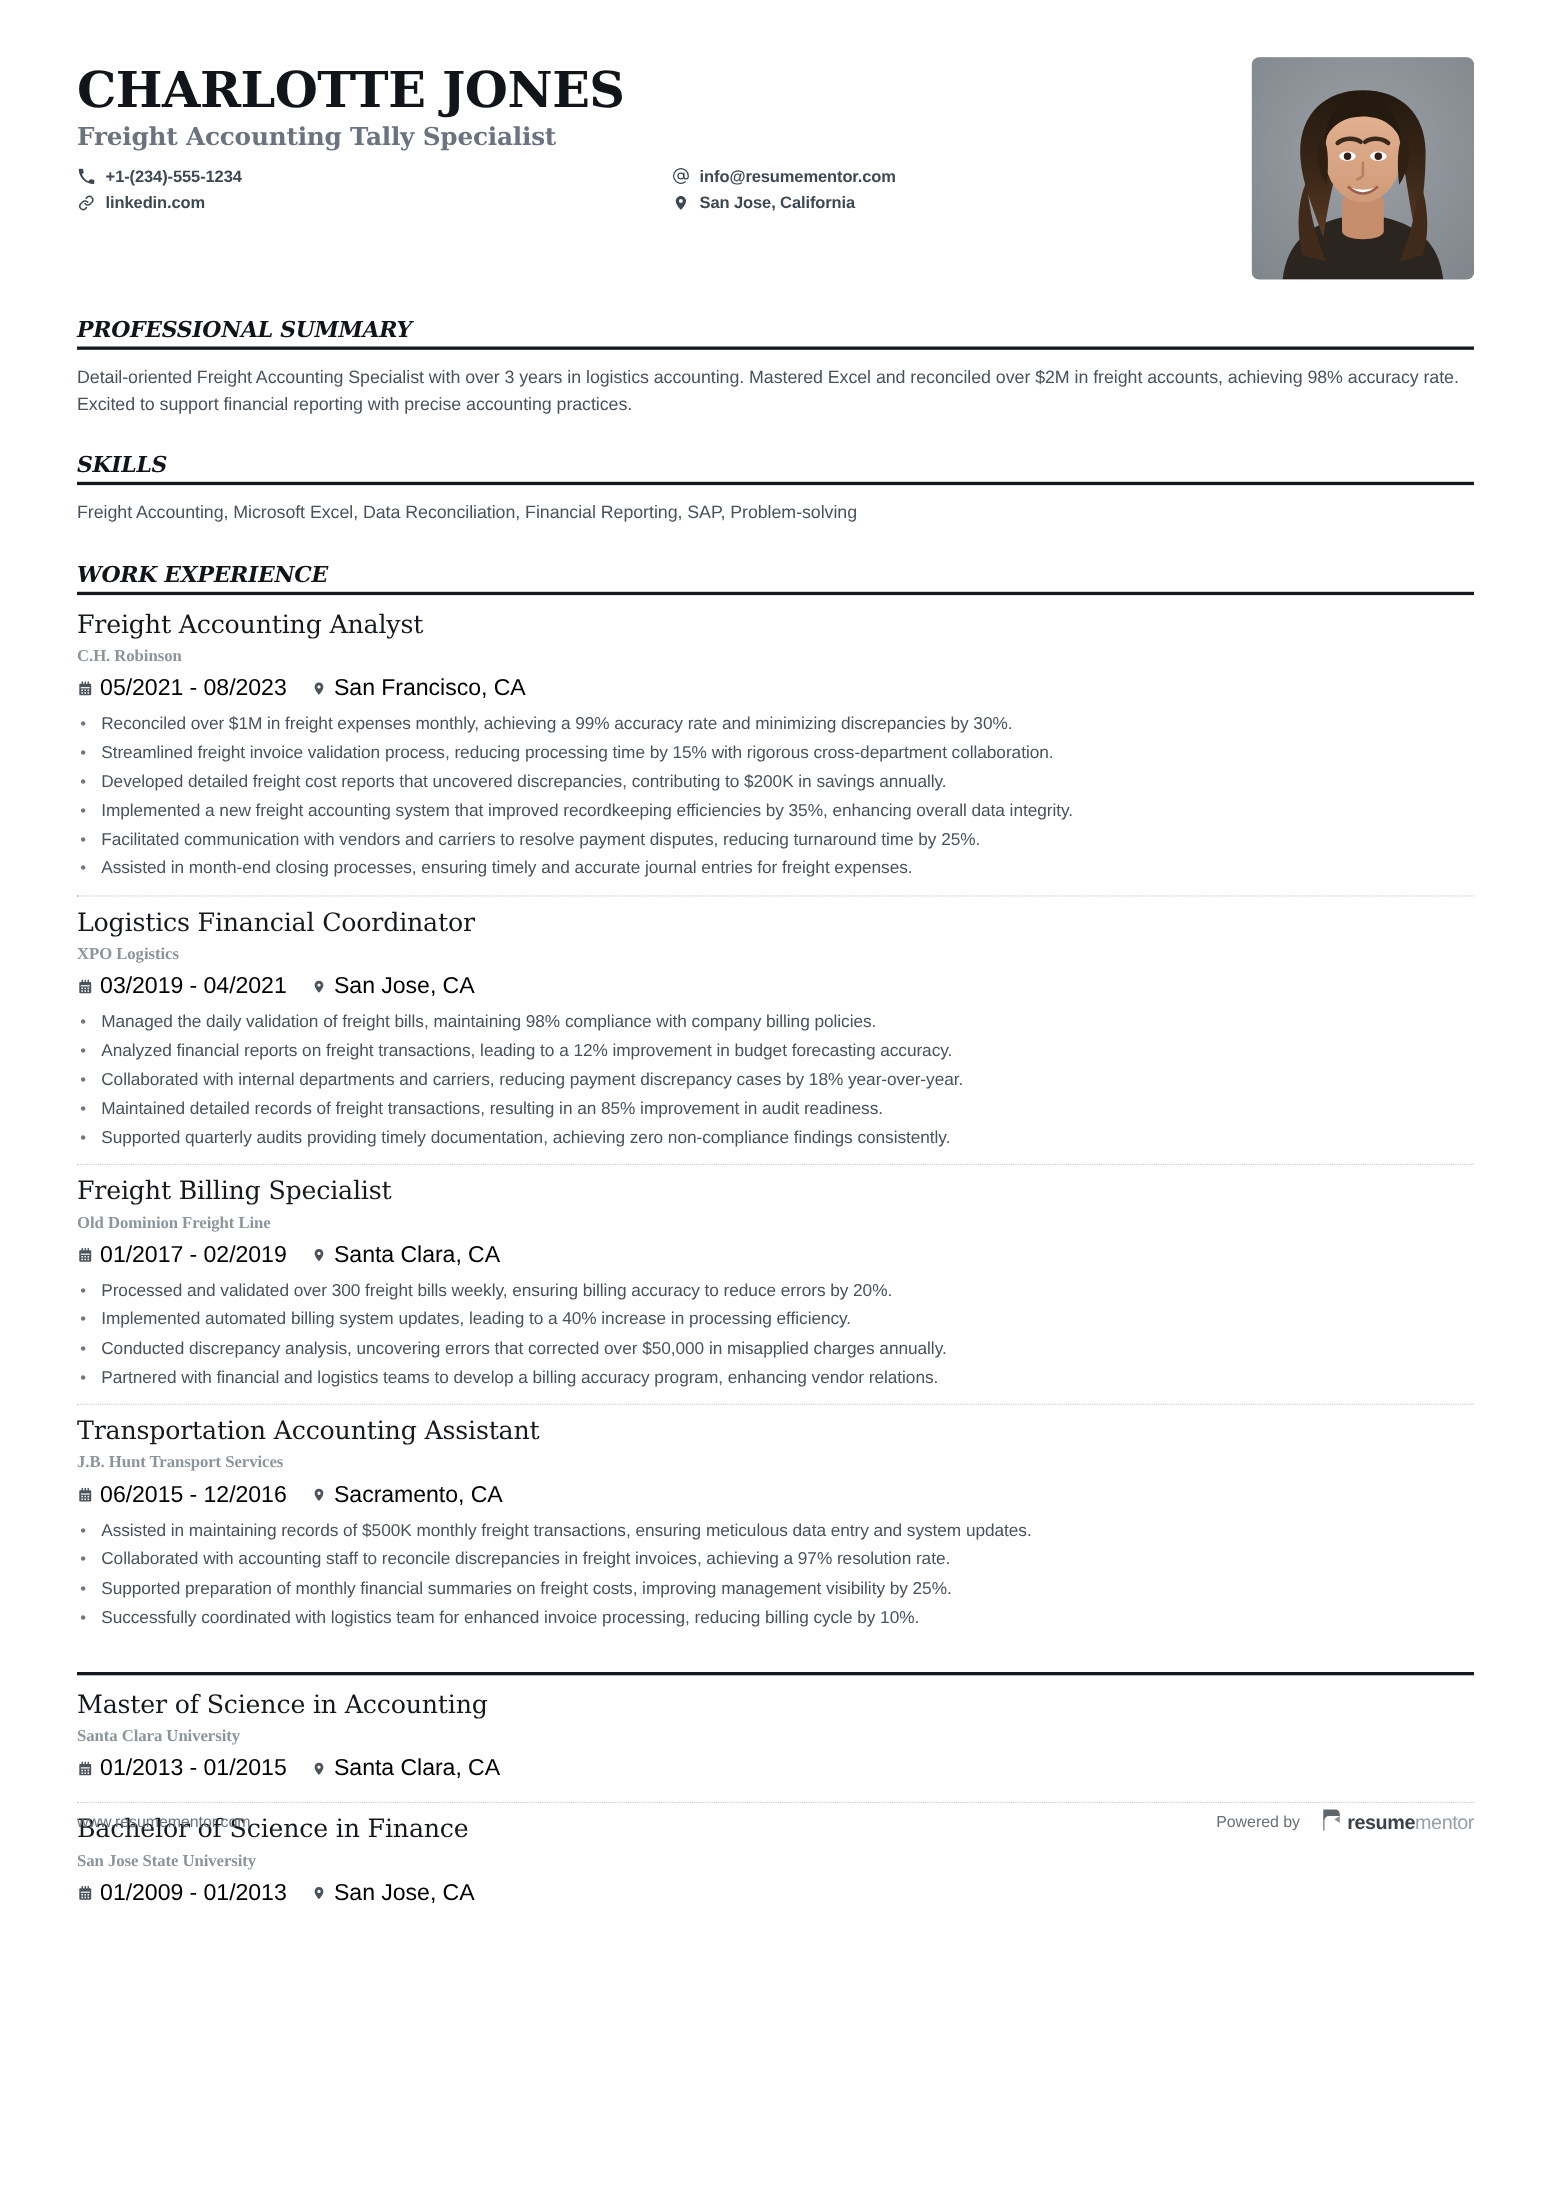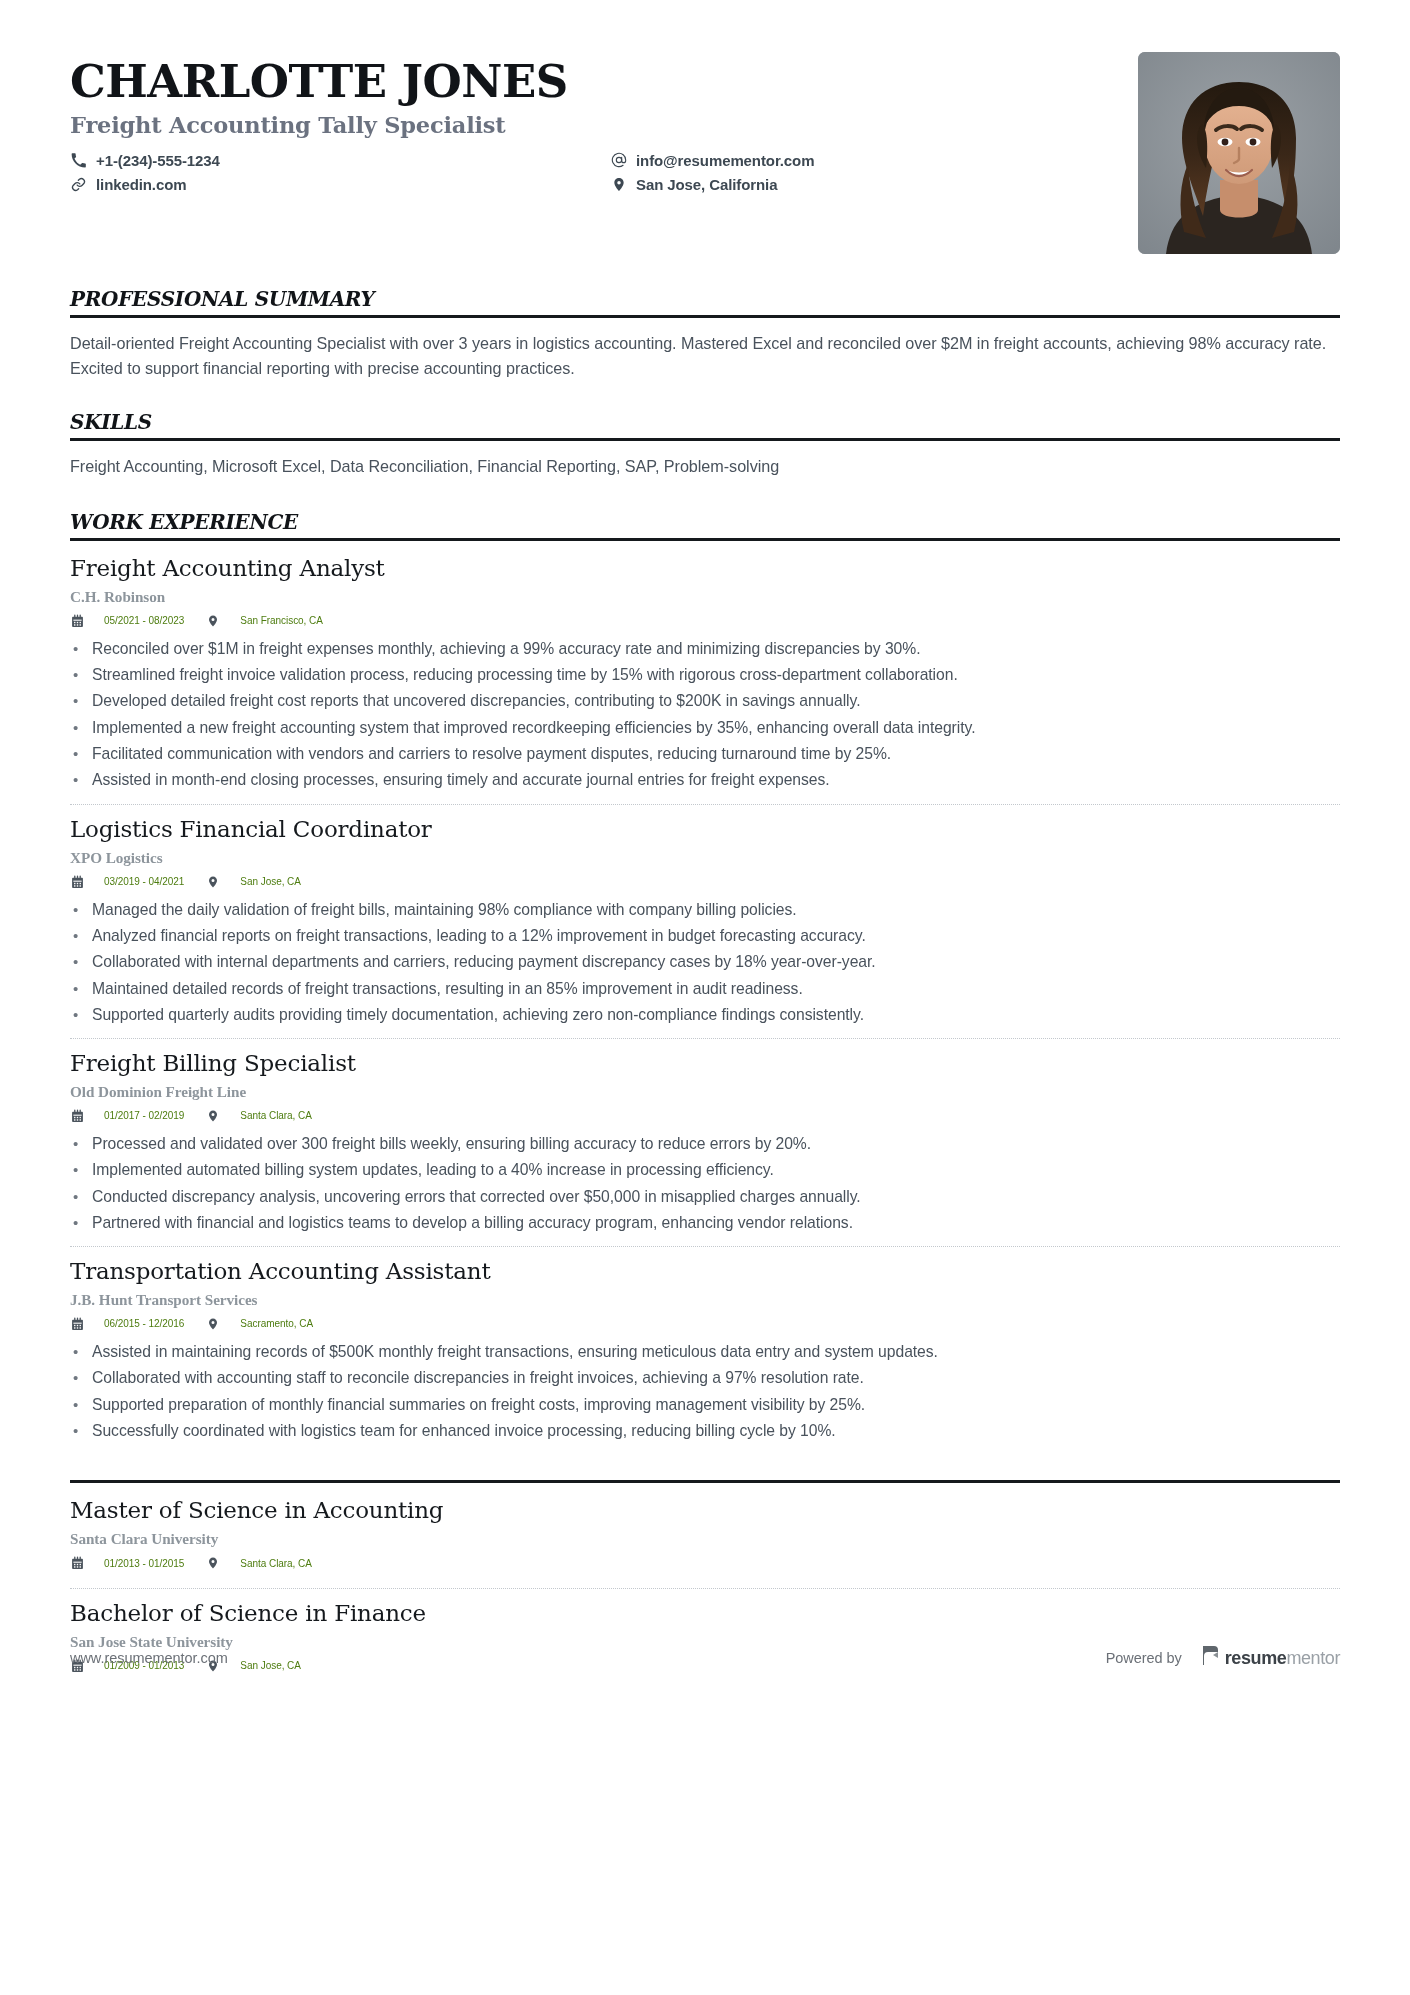--- a/index.html
+++ b/index.html
@@ -140,23 +140,23 @@
   }
   .entry-meta {
     display: flex;
     align-items: center;
     gap: 22px;
     margin-bottom: 9px;
   }
   .meta-item {
     display: flex;
     align-items: center;
-    gap: 20px;
-    font-size: 10px;
-    color: #4d7c0f;
+    gap: 7px;
+    font-size: 21px;
+    color: #000000;
     letter-spacing: -0.05px;
   }
   .meta-item .ic {
     width: 14px;
     display: flex;
     align-items: center;
     justify-content: center;
     flex-shrink: 0;
     color: #4b545d;
   }

